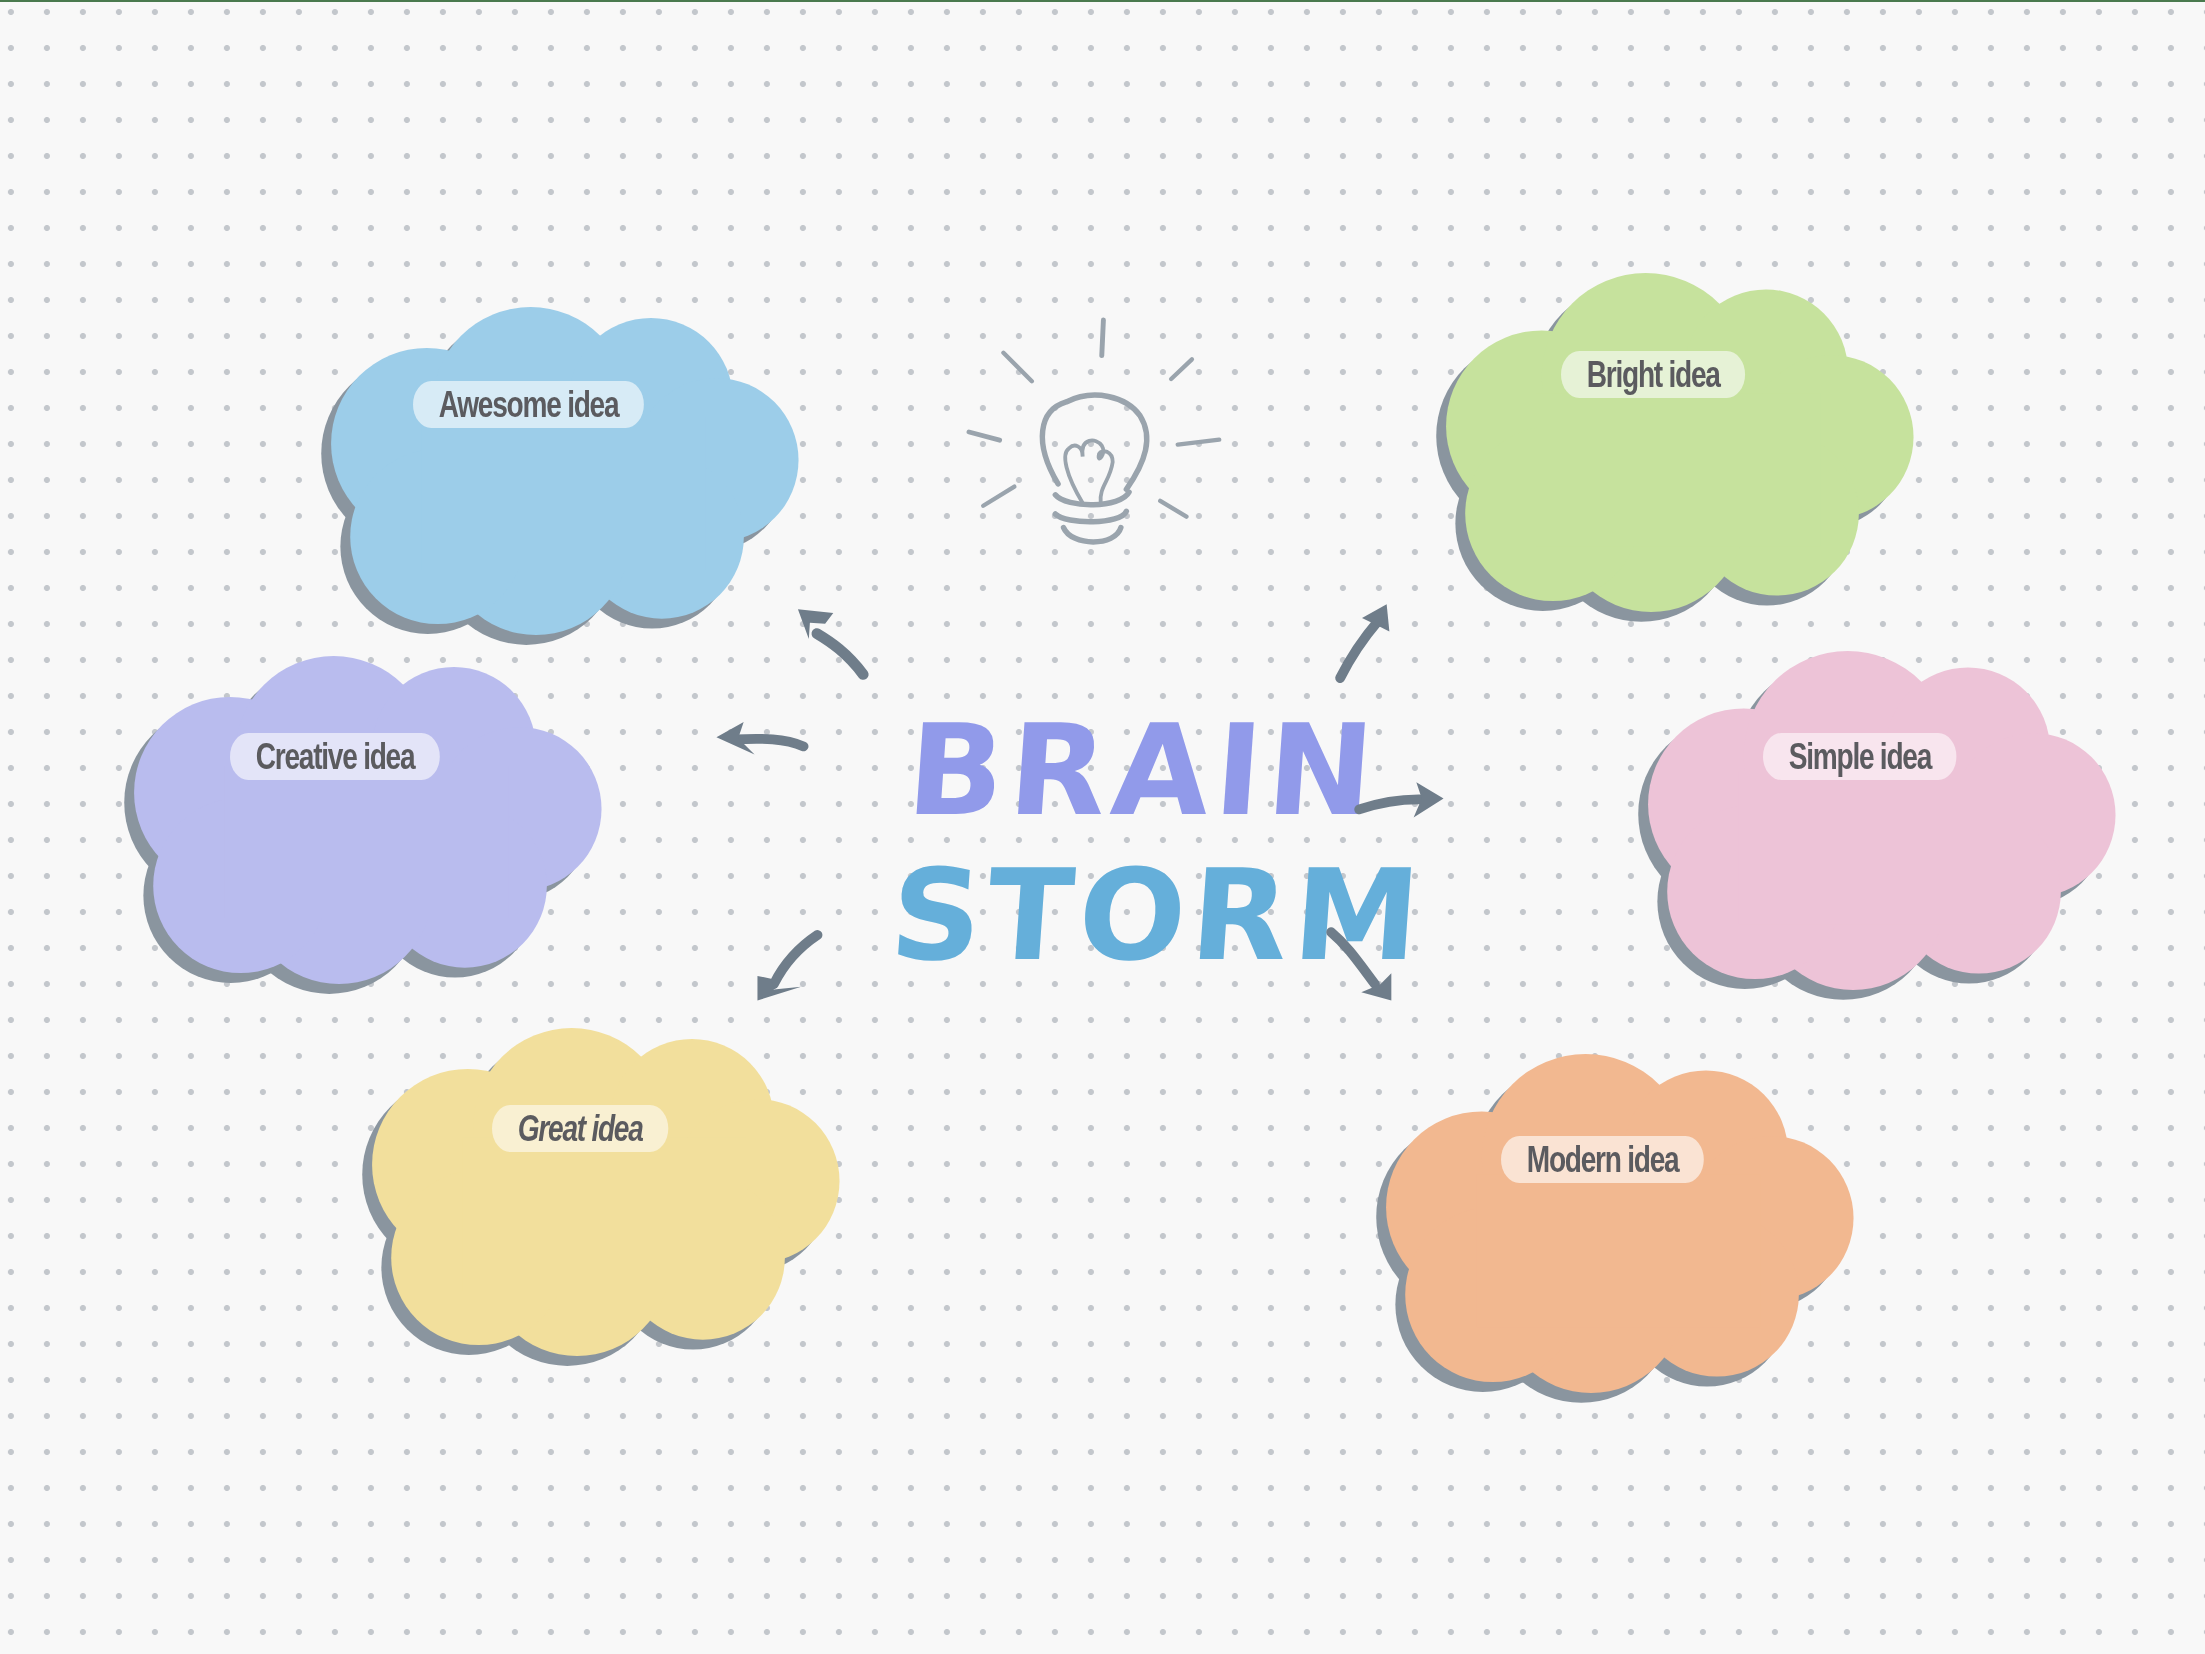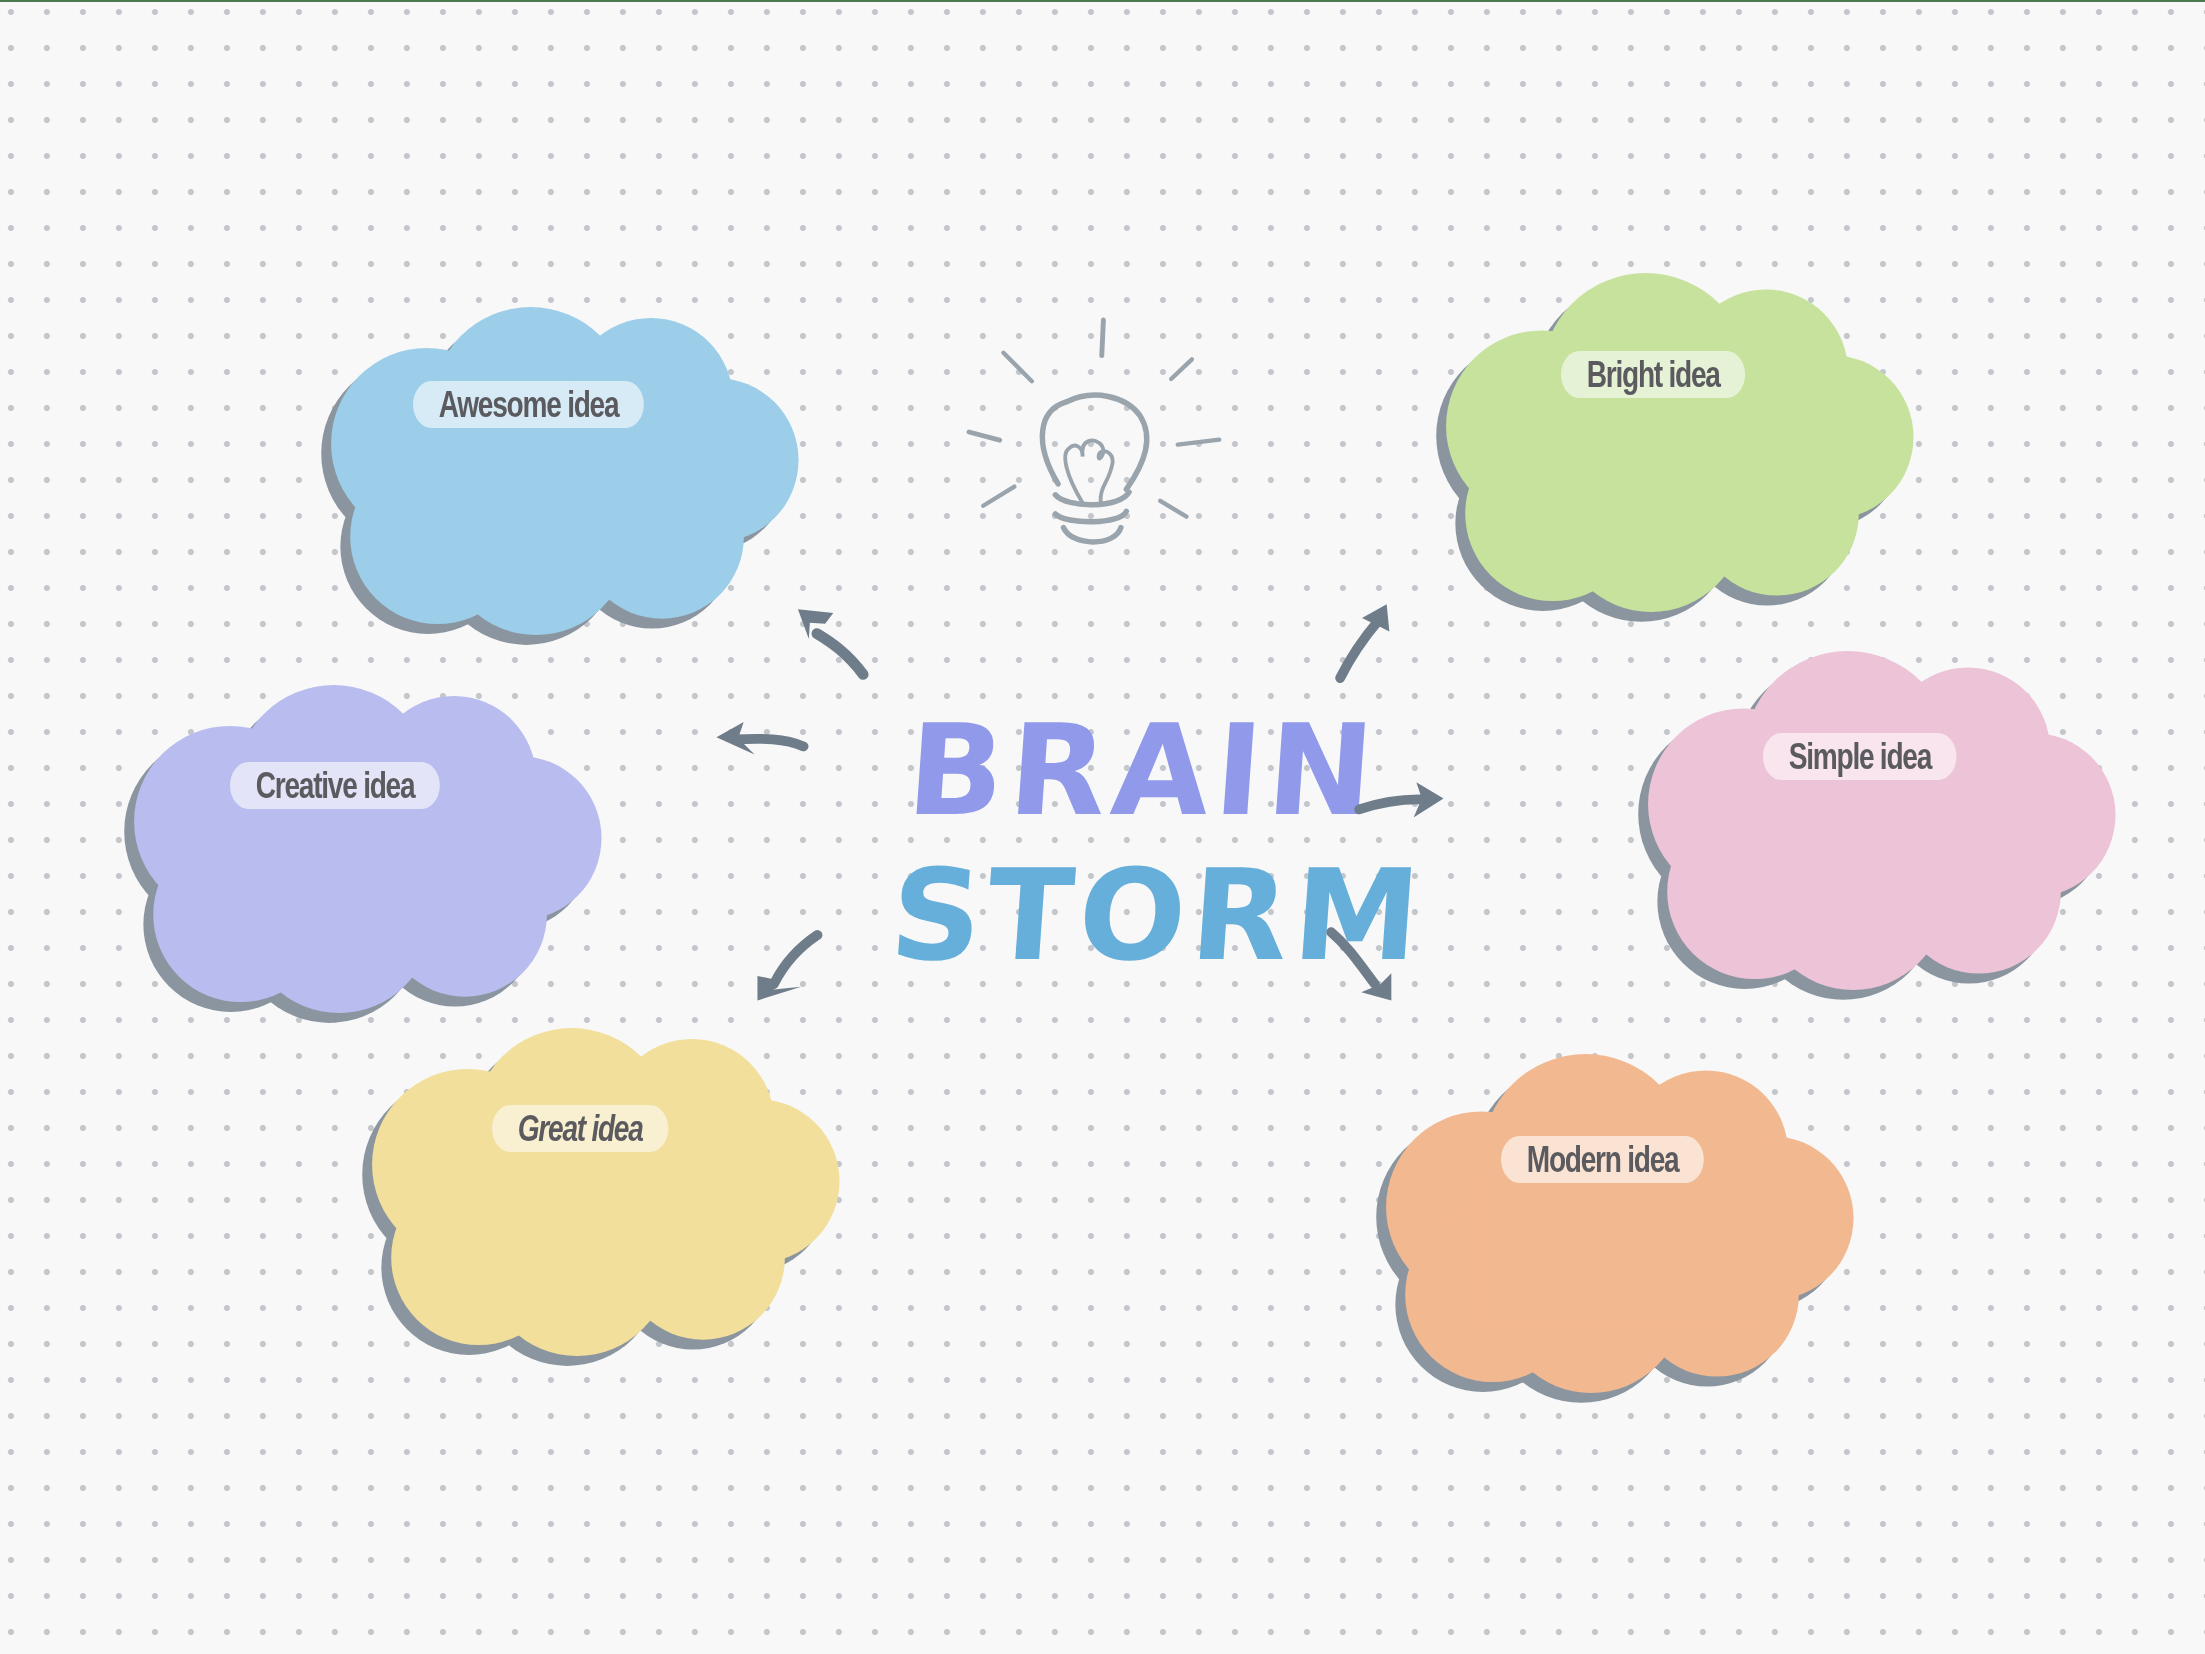--- a/index.html
+++ b/index.html
@@ -53,21 +53,21 @@
         <circle cx="760" cy="280" r="150"></circle>
           <circle cx="660" cy="420" r="150"></circle>
           <circle cx="430" cy="430" r="170"></circle>
         <circle cx="250" cy="420" r="160"></circle>
           <rect x="220" y="200" width="520" height="280"></rect>
       </g>
     </svg>
     <div class="cloud-label" style="left:112px; top:74px; background:#d7ebf6;">Awesome idea</div>
   </div>
 
-  <div class="cloud" style="left:104px; top:685px; width:503px; height:339px;">
+  <div class="cloud" style="left:104px; top:656px; width:503px; height:339px;">
     <svg width="503" height="339" viewBox="0 0 920 620">
       <g fill="#8a959f" transform="translate(-18,18)">
         <circle cx="230" cy="250" r="175"></circle>
           <circle cx="420" cy="180" r="180"></circle>
           <circle cx="640" cy="170" r="150"></circle>
         <circle cx="760" cy="280" r="150"></circle>
           <circle cx="660" cy="420" r="150"></circle>
           <circle cx="430" cy="430" r="170"></circle>
         <circle cx="250" cy="420" r="160"></circle>
           <rect x="220" y="200" width="520" height="280"></rect>

